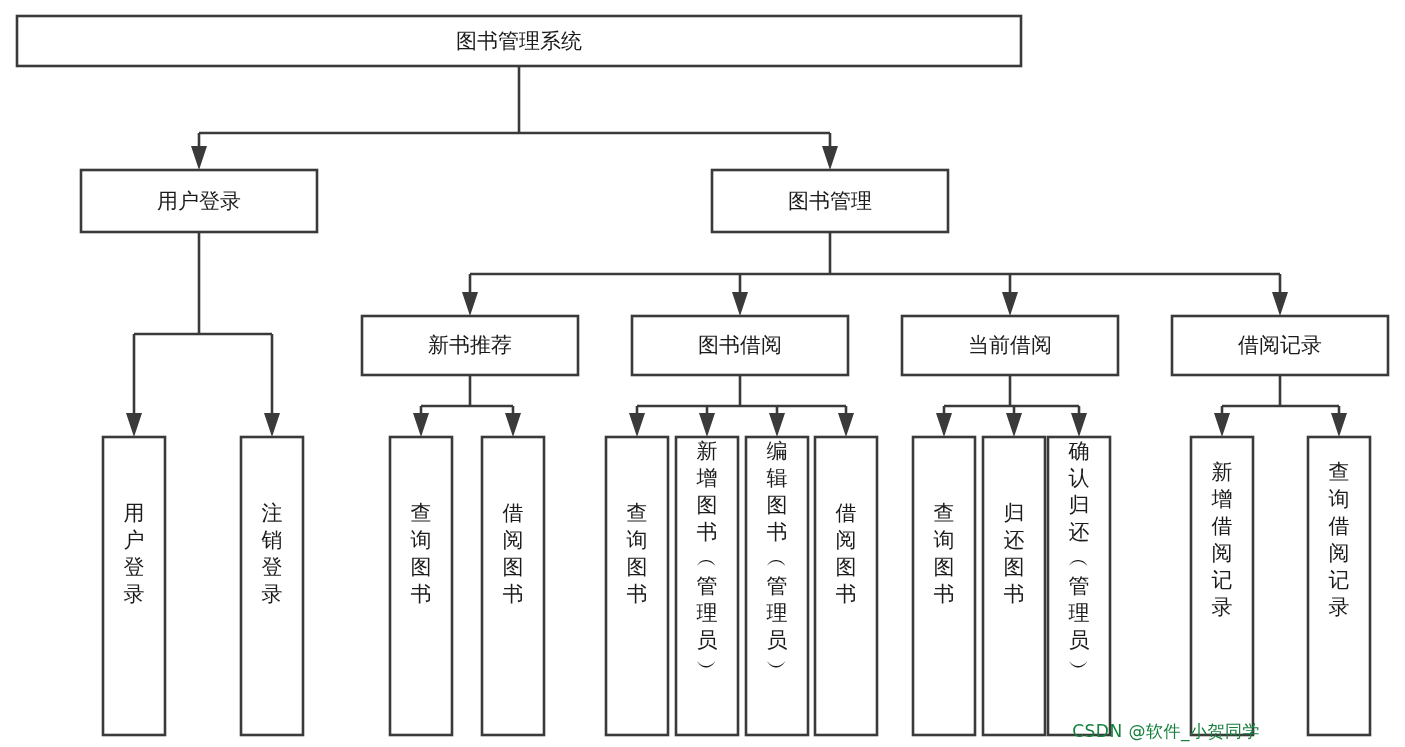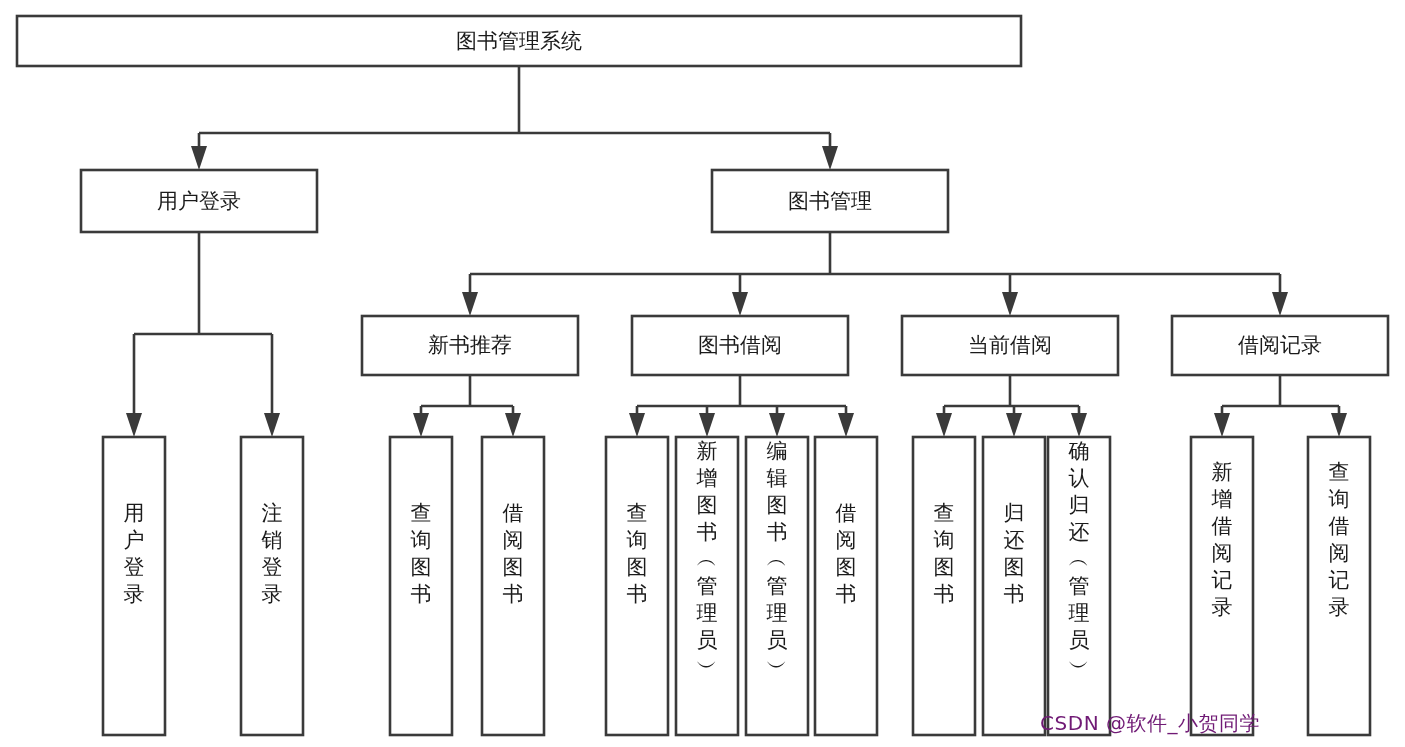--- a/index.html
+++ b/index.html
@@ -51,24 +51,24 @@
   }
   .node-label-v {
     font-family: "DejaVu Sans", "Liberation Sans", sans-serif;
     font-size: 21px;
     fill: #1b1b1b;
     text-anchor: middle;
   }
   .watermark {
     position: absolute;
     right: 10px;
-    bottom: 10px;
-    font-family: "DejaVu Sans", "Liberation Sans", sans-serif;
-    font-size: 20px;
-    color: #701a75;
+    bottom: 4px;
+    font-family: "DejaVu Sans", "Liberation Sans", sans-serif;
+    font-size: 17px;
+    color: #15803d;
     letter-spacing: 0.5px;
     white-space: nowrap;
     user-select: none;
   }
 </style>
 </head>
 <body>
 
 <div id="diagram-root">
 

